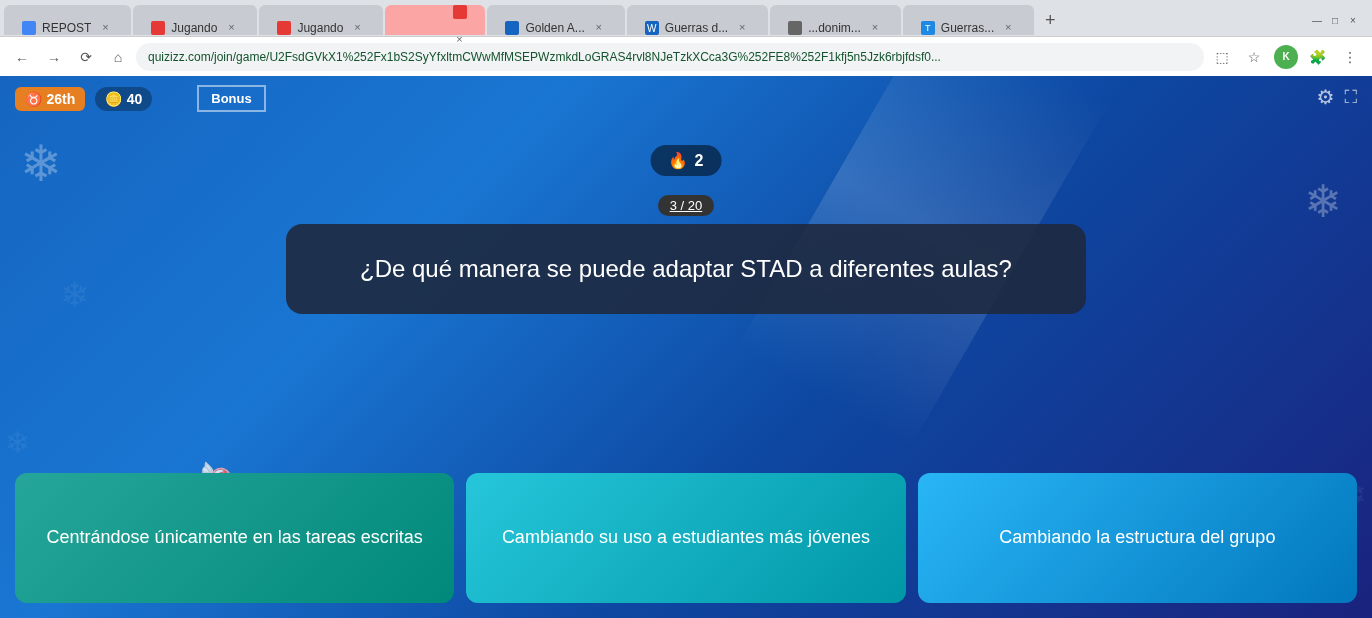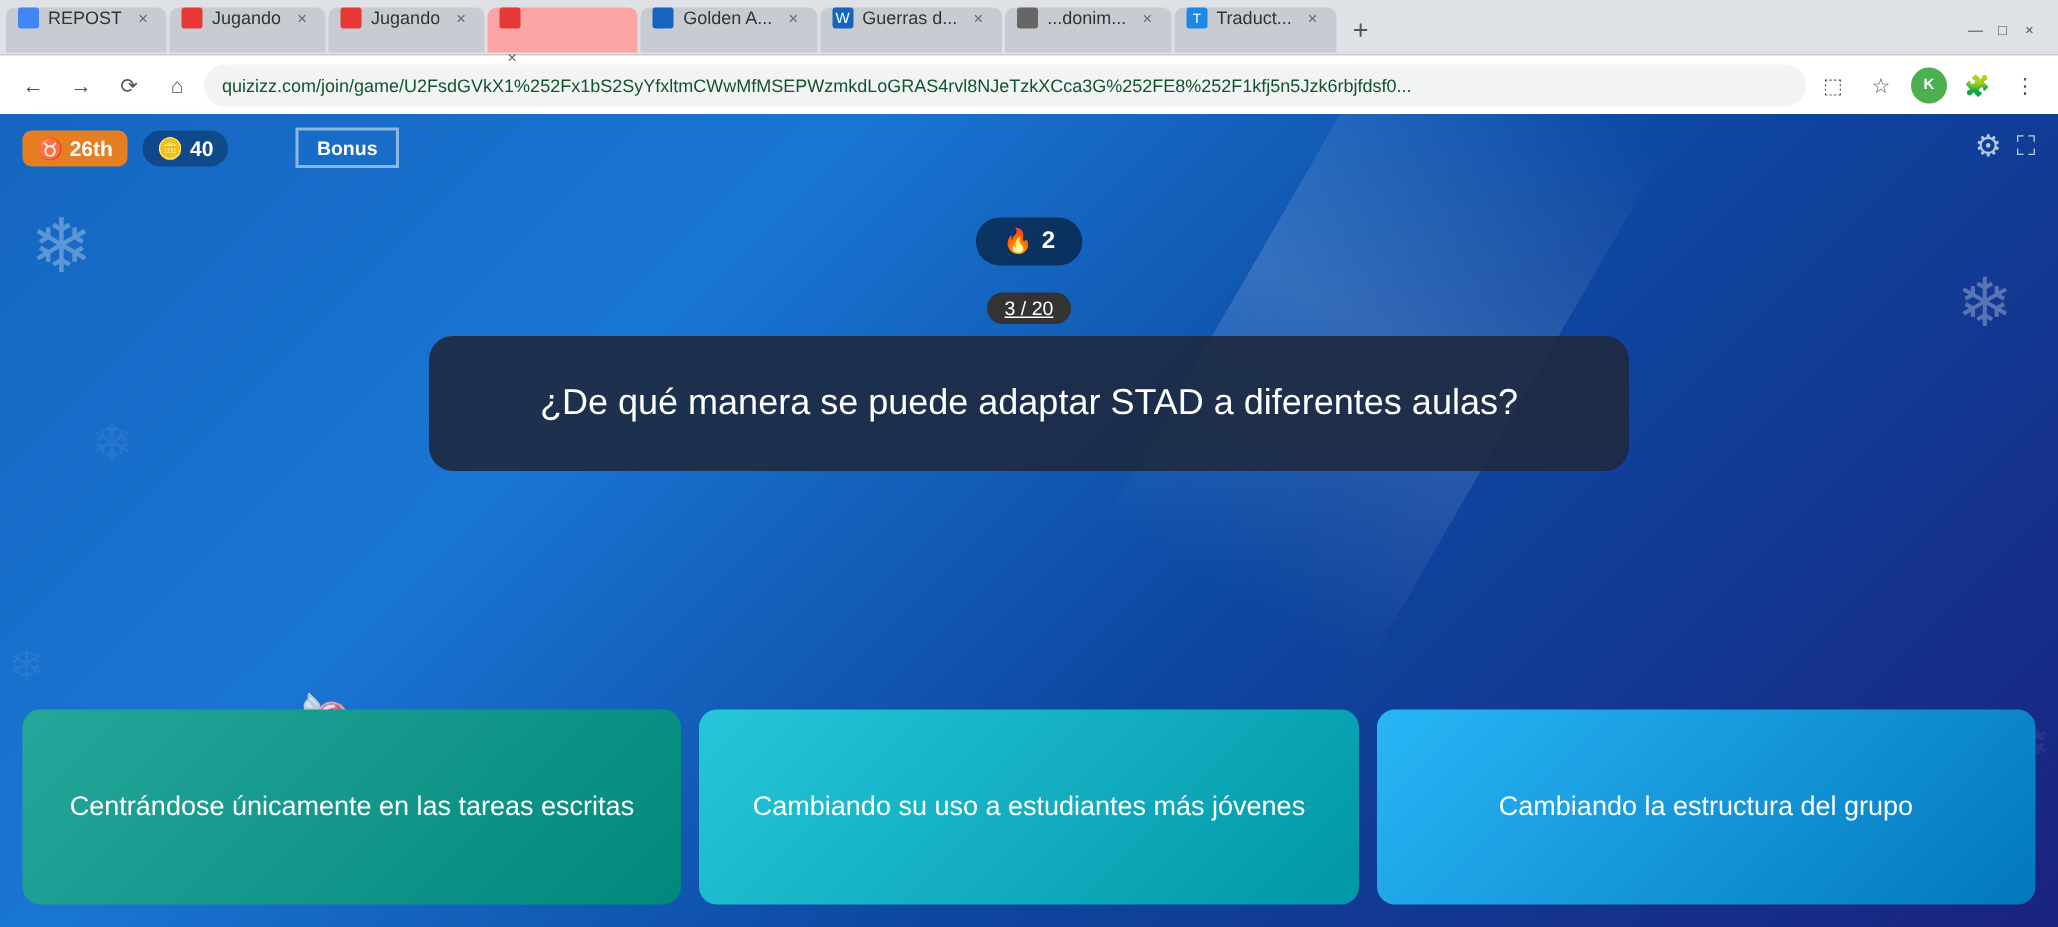--- a/index.html
+++ b/index.html
@@ -17,23 +17,23 @@
       display: flex;
       align-items: center;
       height: 36px;
       background: #dee1e6;
       padding: 4px 4px 0;
       gap: 2px;
     }
 
     .tab {
       display: flex;
-      align-items: flex-start;
+      align-items: flex-end;
       height: 30px;
-      padding: 0 8px;
+      padding: 0 18px;
       border-radius: 6px 6px 0 0;
       font-size: 12px;
       color: #333;
       background: #c8ccd2;
       gap: 6px;
       min-width: 100px;
       max-width: 160px;
       cursor: pointer;
       position: relative;
     }
@@ -422,21 +422,21 @@
     </div>
 
     <div class="tab">
       <div class="tab-favicon" style="background:#666;"></div>
       <span class="tab-label">...donim...</span>
       <div class="tab-close">×</div>
     </div>
 
     <div class="tab">
       <div class="tab-favicon" style="background:#1e88e5; font-size:9px; color:white; display:flex; align-items:center; justify-content:center;">T</div>
-      <span class="tab-label">Traduct...</span>
+      <span class="tab-label">Guerras...</span>
       <div class="tab-close">×</div>
     </div>
     <div class="new-tab-btn">+</div>
 
     <div style="margin-left:auto; display:flex; align-items:center; gap:4px; padding-right:8px;">
       <div class="win-btn">—</div>
       <div class="win-btn">□</div>
       <div class="win-btn">×</div>
     </div>
   </div>

